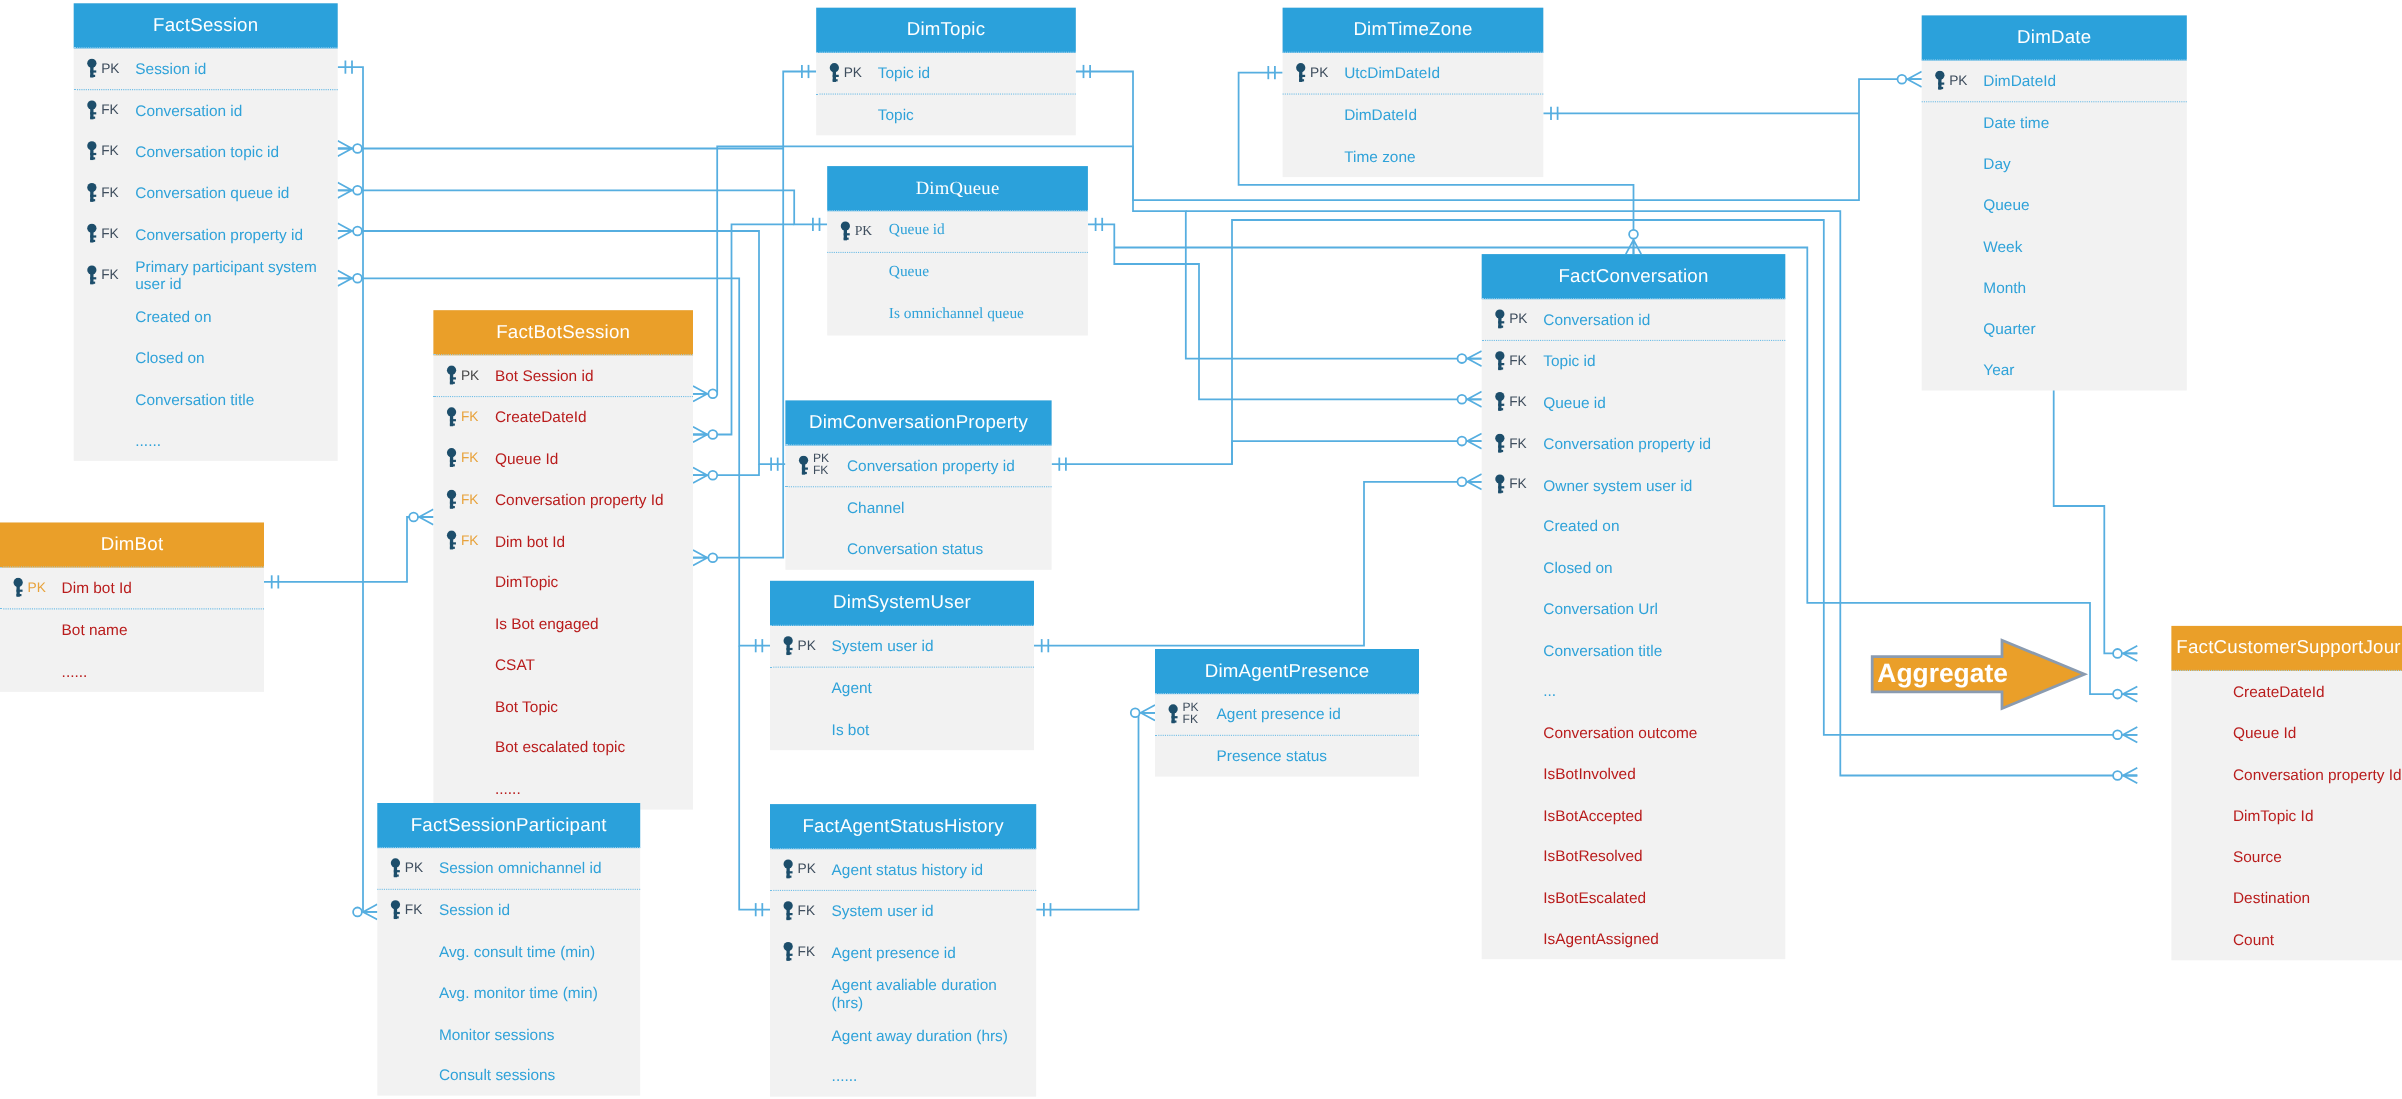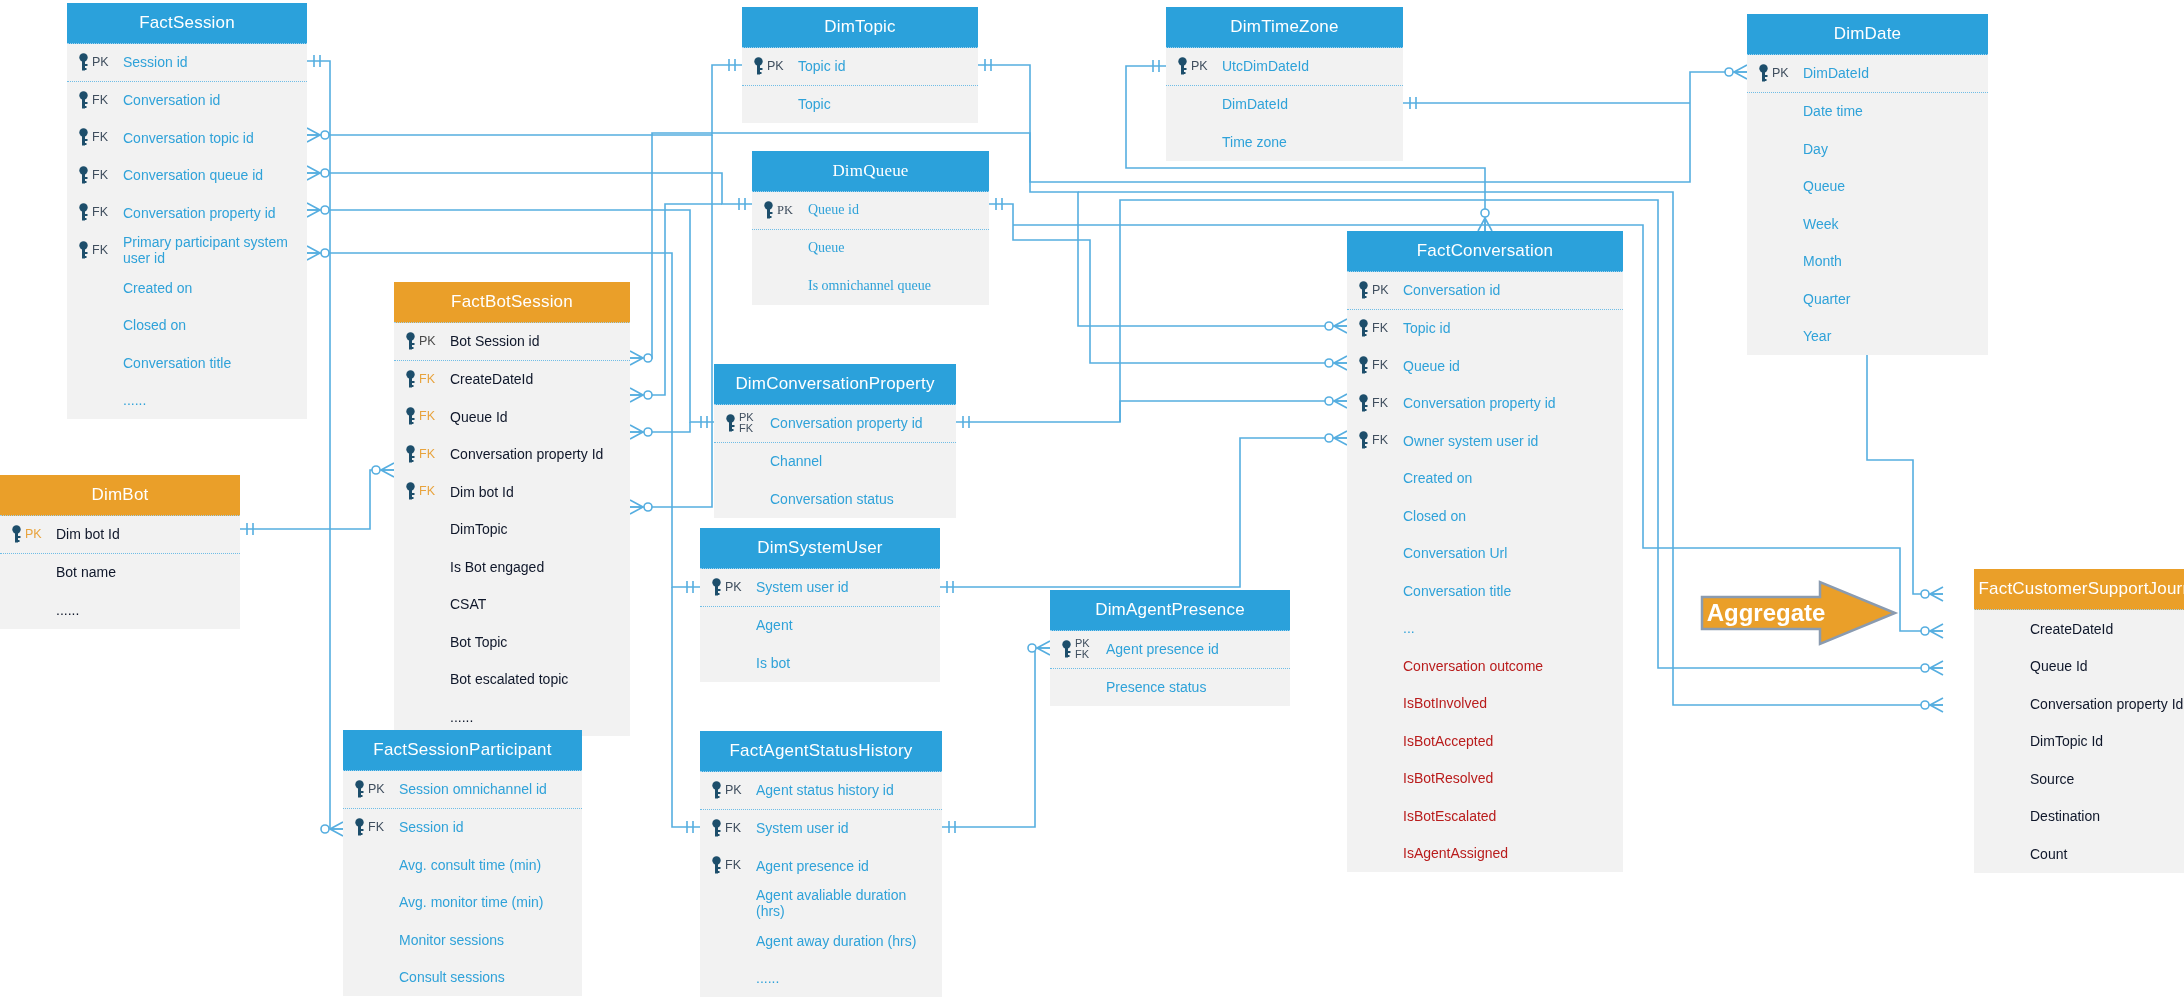--- a/index.html
+++ b/index.html
@@ -14,21 +14,21 @@
   .row{display:flex;align-items:center;min-height:37.5px;box-sizing:border-box;
        padding:2px 8px 2px 10px;}
   .row.sep{border-bottom:1px dotted #6fbde6;}
   .kc{flex:0 0 46px;display:flex;align-items:center;}
   .kl{font-size:12.5px;line-height:1.05;color:#3F4E5E;margin-left:2px;}
   .kl.two{display:flex;flex-direction:column;font-size:11px;}
   .orange .kl{color:#E8A33D;}
   .orange .kl.kdark{color:#4A4A4A;}
   .ft{font-size:14px;line-height:1.15;}
   .blue .ft{color:#2FA2D9;}
-  .orange .ft{color:#0f172a;}
+  .orange .ft{color:#b91c1c;}
   .ft.accent-orange{color:#b91c1c;}
   #agg-label{position:absolute;display:flex;align-items:center;justify-content:center;
        color:#fff;font-weight:bold;font-size:24px;}
 </style>
 </head>
 <body>
 
 <div id="canvas">
   <svg id="wires" width="2184" height="999" viewBox="0 0 2184 999">
       <path d="M307 61 L330 61 L330 829 L343 829" stroke="#56AEE0" stroke-width="1.6" fill="none"></path>

